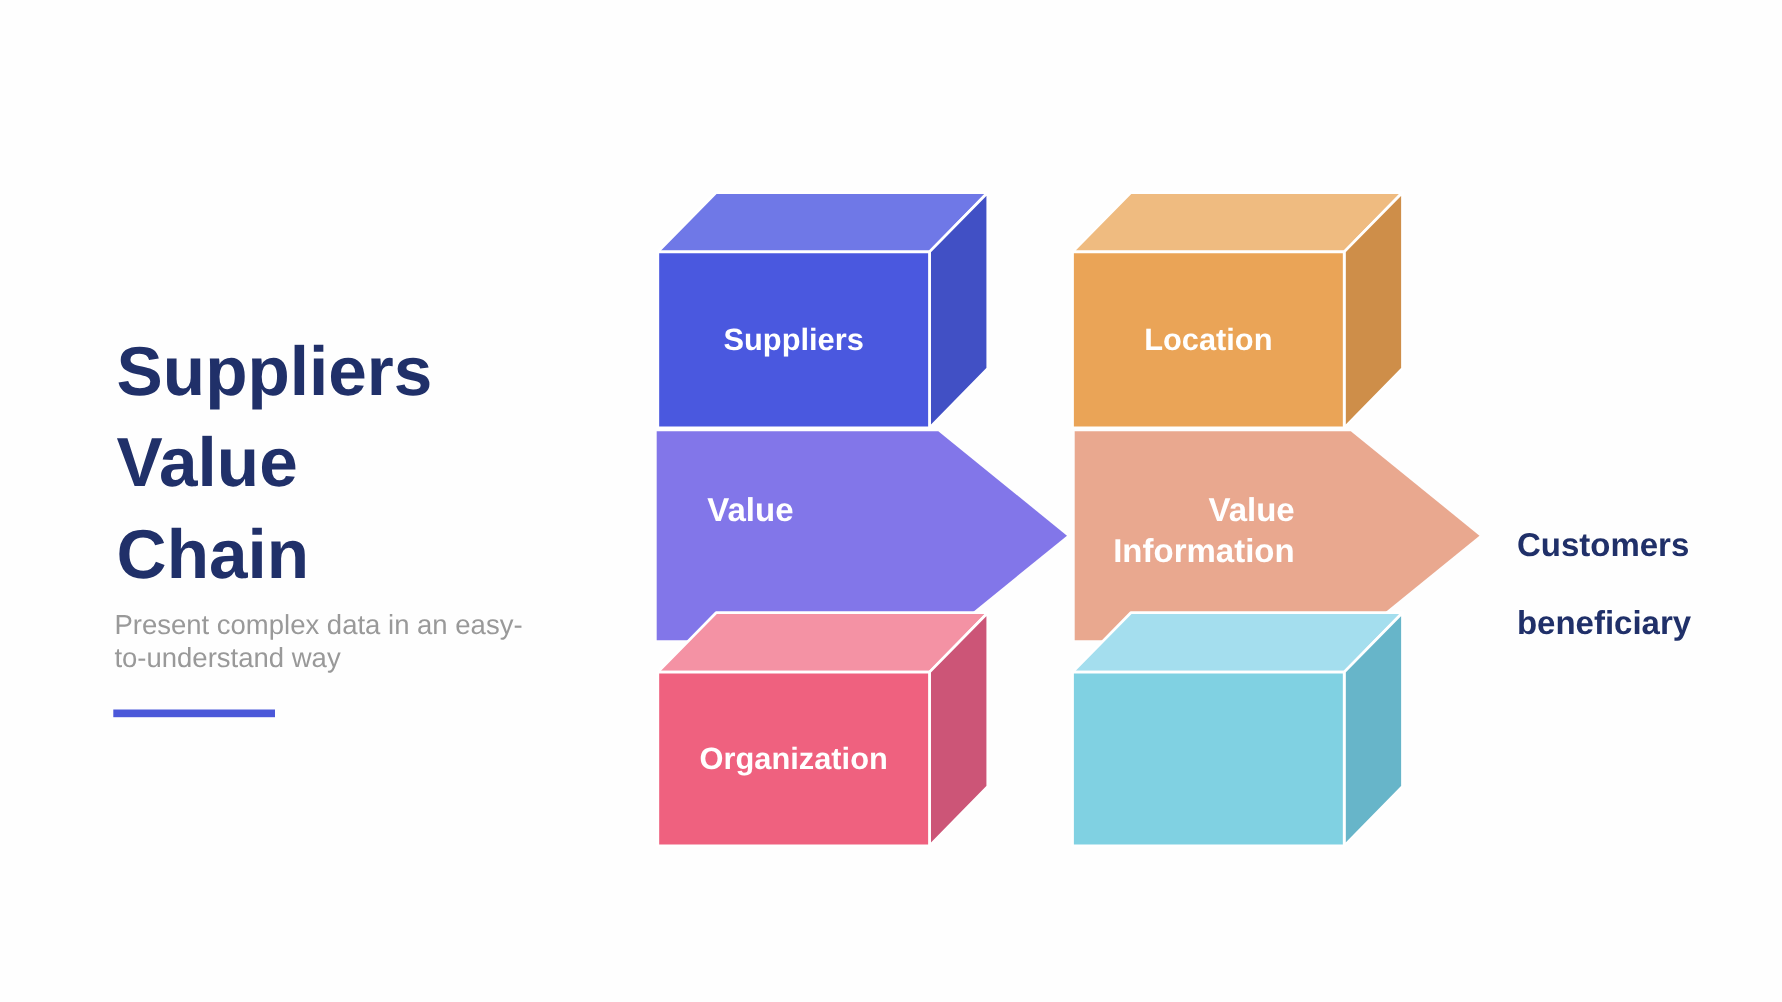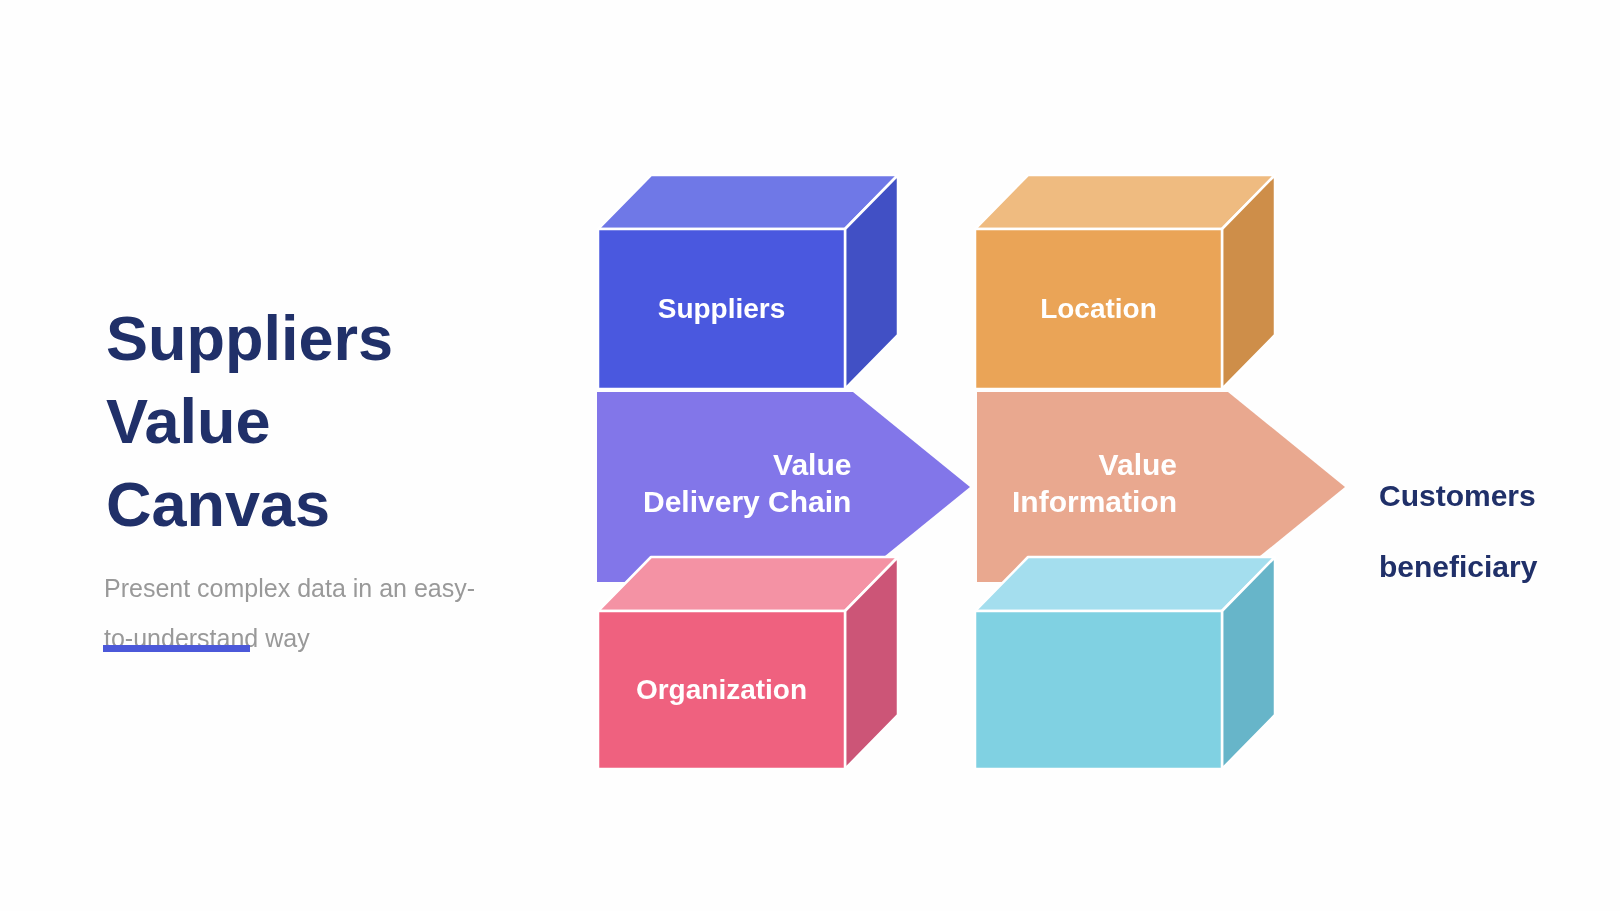--- a/index.html
+++ b/index.html
@@ -15,21 +15,21 @@
   .title{
     position:absolute;left:106px;top:297px;
     font-size:63px;font-weight:700;line-height:83px;
     letter-spacing:0px;
   }
   .title span{display:block;}
   .subtitle{
     position:absolute;left:104px;top:553px;
     font-size:25px;line-height:30px;font-weight:400;
   }
-  .subtitle span{display:block;margin-top:20px;}
+  .subtitle span{display:block;}
   .accent-bar{
     position:absolute;left:103px;top:645px;
     width:147px;height:7px;
   }
 
   .box-label{
     position:absolute;
     display:flex;align-items:center;justify-content:center;
     color:#ffffff;font-size:28px;font-weight:700;
     text-align:center;
@@ -54,21 +54,21 @@
   .endpoint-label span{display:block;margin-top:34px;}
 </style>
 </head>
 <body>
 
 <div class="stage" style="background: rgb(254, 254, 254);">
 
   <div class="title" style="color: rgb(32, 48, 105);">
     <span>Suppliers</span>
     <span>Value</span>
-    <span>Canvas</span>
+    <span>Chain</span>
   </div>
   <div class="subtitle" style="color: rgb(153, 153, 153);">
     <span>Present complex data in an easy-</span>
     <span>to-understand way</span>
   </div>
   <div class="accent-bar" style="background: rgb(75, 88, 217);"></div>
 
   <svg class="diagram-svg" width="1620" height="911" viewBox="0 0 1620 911">
 
     <polygon points="597,392 853,392 970,487 853,582 597,582" fill="#8276E9"></polygon>
@@ -104,21 +104,20 @@
   </div>
   <div class="box-label bl-location">
     <span>Location</span>
   </div>
   <div class="box-label bl-organization">
     <span>Organization</span>
   </div>
 
   <div class="arrow-label al-left">
     <span>Value</span>
-    <span>Delivery Chain</span>
   </div>
   <div class="arrow-label al-right">
     <span>Value</span>
     <span>Information</span>
   </div>
 
   <div class="endpoint-label" style="color: rgb(32, 48, 105);">
     <span>Customers</span>
     <span>beneficiary</span>
   </div>

